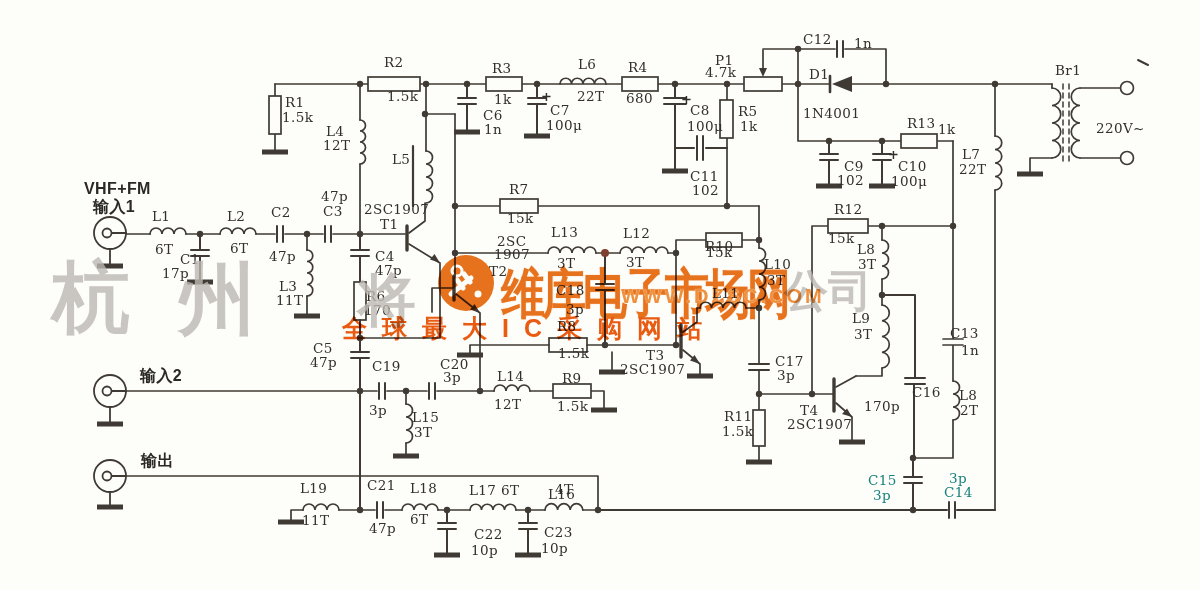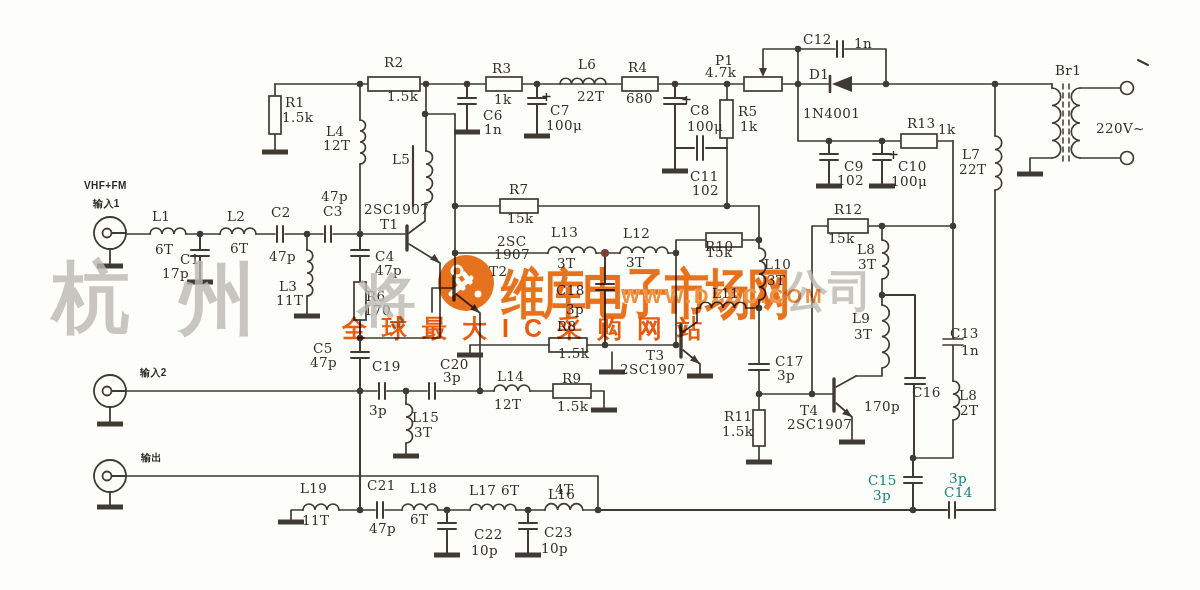--- a/index.html
+++ b/index.html
@@ -1,21 +1,21 @@
 <!DOCTYPE html>
 <html><head>
 <meta charset="utf-8">
 <style>
   html,body{margin:0;padding:0;background:#e9e9e9;}
   #stage{position:relative;width:1200px;height:590px;background:#fdfdfa;overflow:hidden;
          font-family:"DejaVu Serif","Liberation Serif",serif;}
   #cct{position:absolute;left:0;top:0;}
   #labels{position:absolute;left:0;top:0;width:1200px;height:590px;}
   .lb{position:absolute;font-size:13.5px;color:#332f29;white-space:nowrap;line-height:1;letter-spacing:.4px;}
-  .lb.cjk{font-family:"Liberation Sans",sans-serif;font-size:10px;font-weight:bold;color:#2c2925;}
+  .lb.cjk{font-family:"Liberation Sans",sans-serif;font-size:16px;font-weight:bold;color:#2c2925;}
   .lb.teal{color:#17807b;}
   .lb.plus{font-weight:bold;font-size:13px;}
   
   #graywm span{position:absolute;color:#bdb8b2;opacity:.8;font-family:"Liberation Sans",sans-serif;font-weight:bold;}
   .wm-g0{left:52px;top:246px;font-size:78px;}
   .wm-g1{left:178px;top:248px;font-size:78px;}
   .wm-g2{left:358px;top:262px;font-size:58px;}
   .wm-g3{left:784px;top:262px;font-size:44px;}
   .wm-g4{left:828px;top:262px;font-size:44px;}
   

